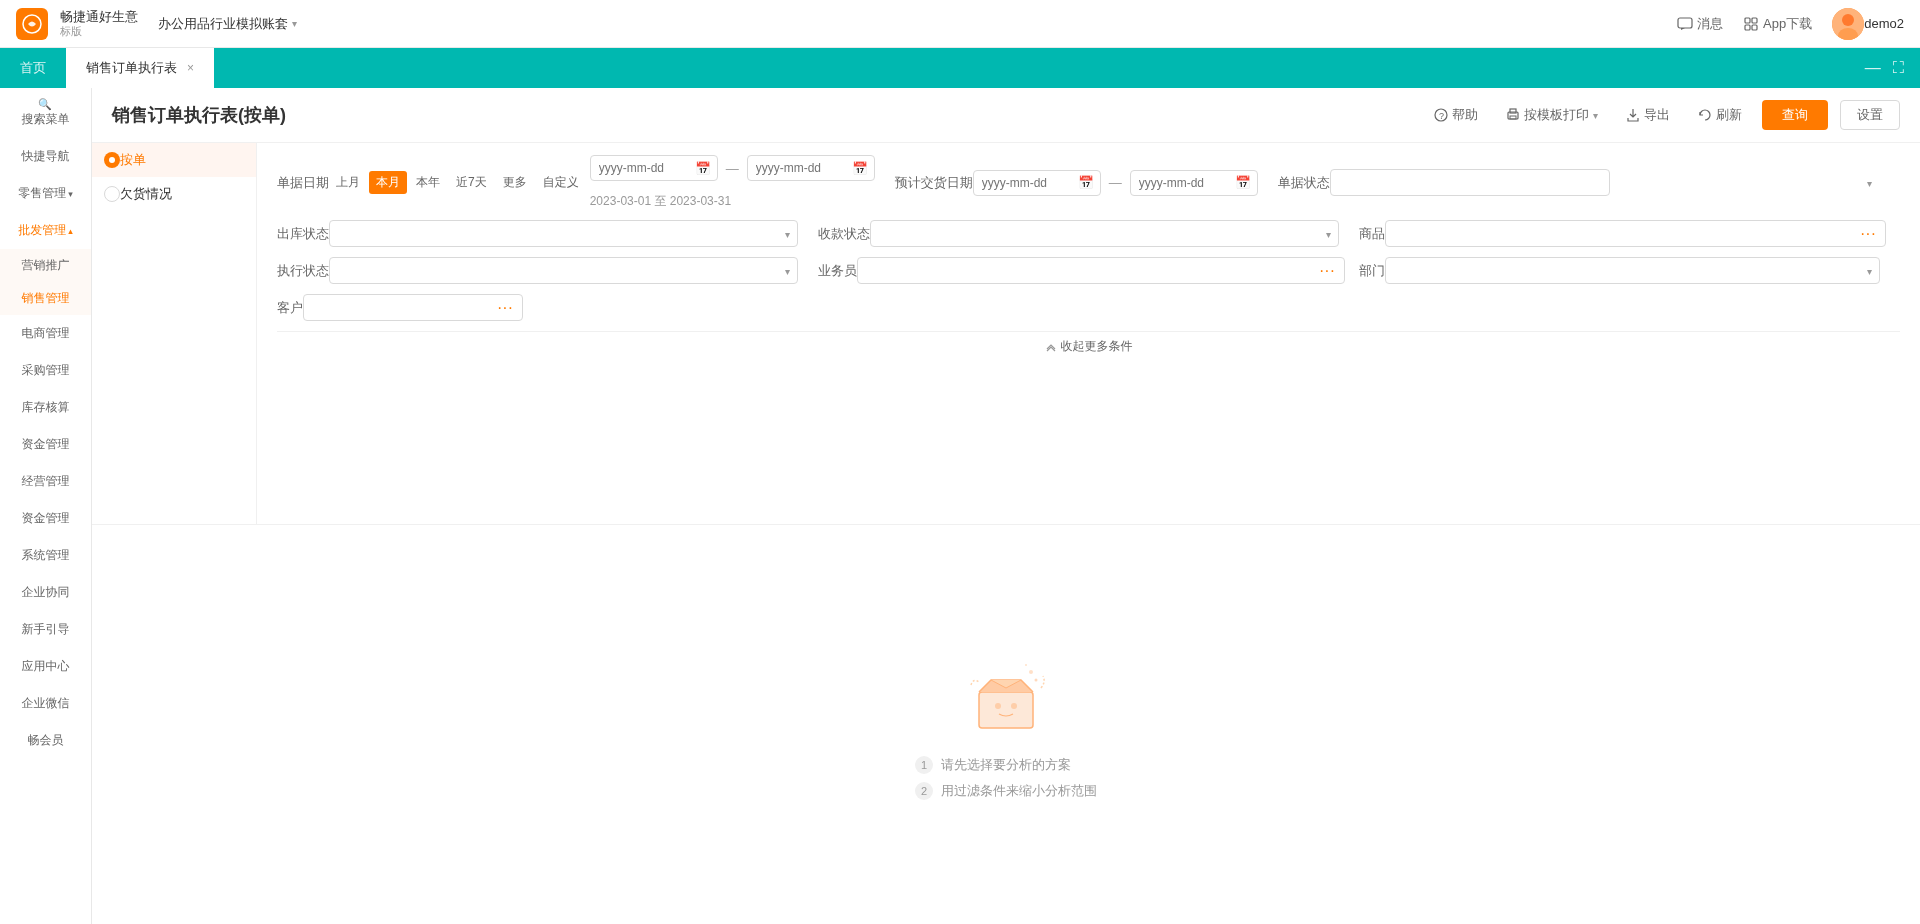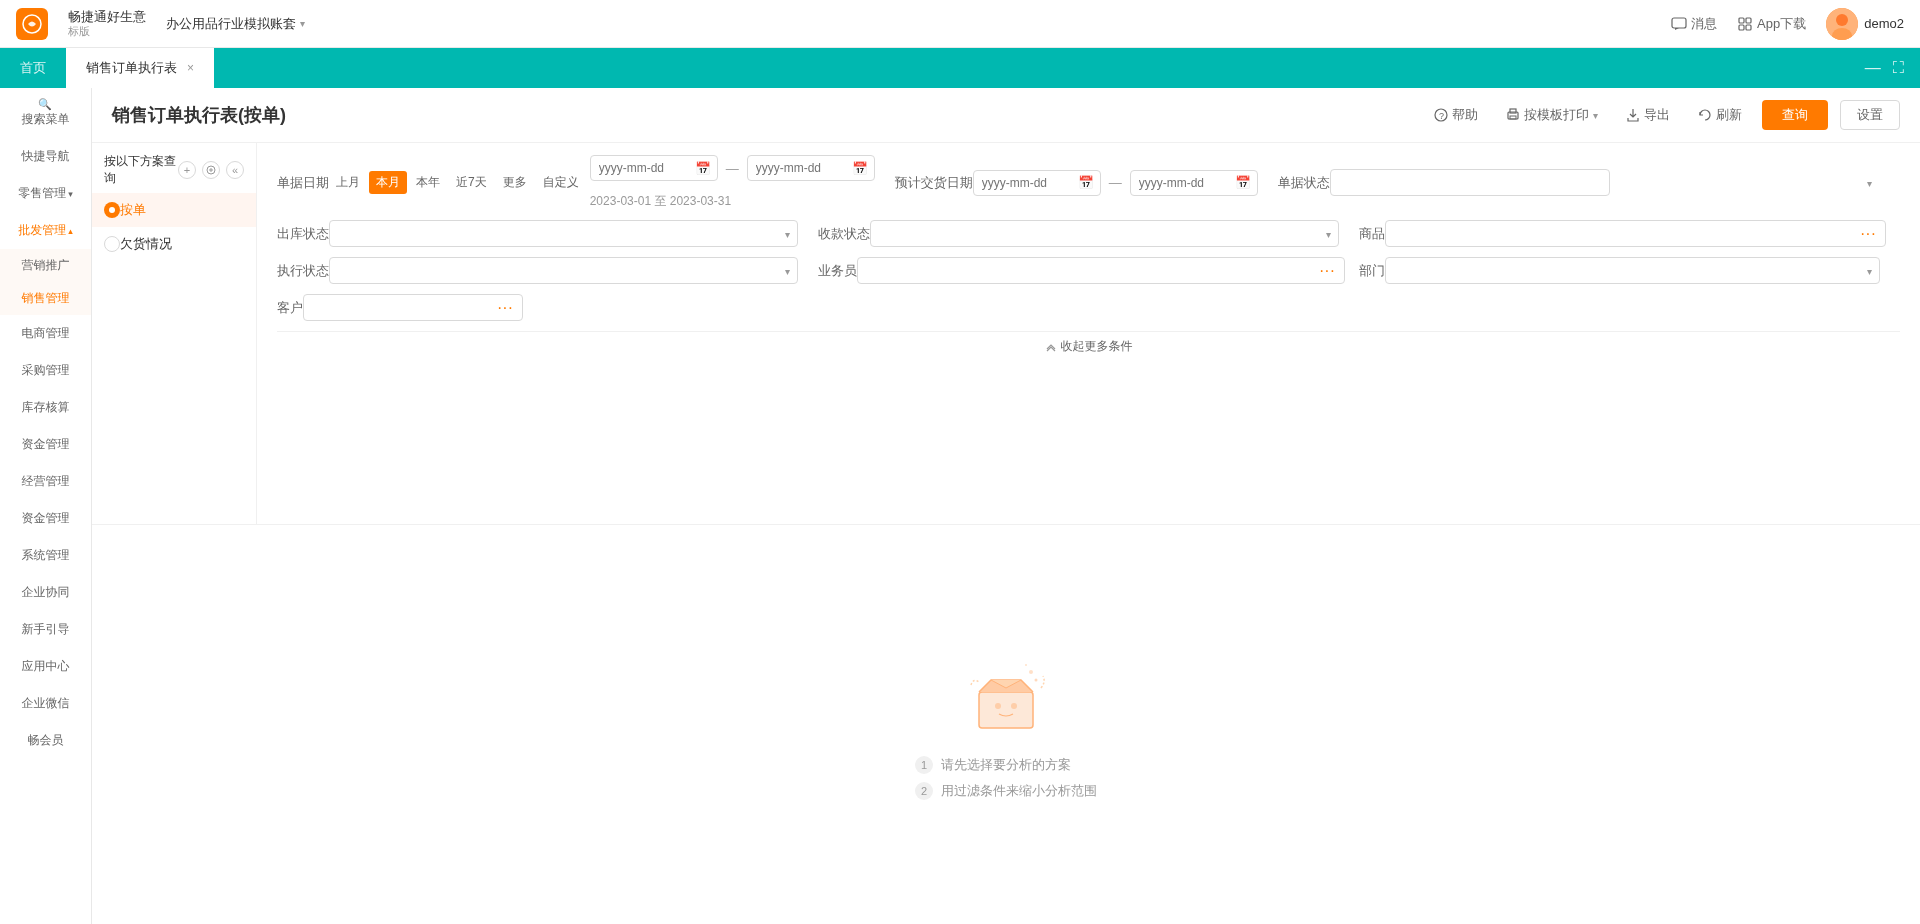--- a/index.html
+++ b/index.html
@@ -11,21 +11,21 @@
       height: 48px;
       display: flex;
       align-items: center;
       padding: 0 16px;
       border-bottom: 1px solid #e8e8e8;
       justify-content: space-between;
     }
     .logo-area {
       display: flex;
       align-items: center;
-      gap: 20px;
+      gap: 12px;
     }
     .logo-icon {
       width: 32px;
       height: 32px;
       background: #ff7a00;
       border-radius: 6px;
       display: flex;
       align-items: center;
       justify-content: center;
       color: white;
@@ -63,21 +63,20 @@
       display: flex;
       align-items: center;
       gap: 4px;
       font-size: 13px;
       color: #666;
       cursor: pointer;
     }
     .avatar-area {
       display: flex;
       align-items: center;
-      gap: 6px;
       cursor: pointer;
     }
     .avatar {
       width: 32px;
       height: 32px;
       border-radius: 50%;
       background: #ff9d4d;
       overflow: hidden;
       display: flex;
       align-items: center;
@@ -646,34 +645,20 @@
             <span>刷新</span>
           </div>
           <button class="btn-primary">查询</button>
           <button class="btn-secondary">设置</button>
         </div>
       </div>
 
       <div class="search-content">
 
         <div class="left-scheme-panel">
-          <div class="scheme-panel-header">
-            <span class="scheme-panel-title">按以下方案查询</span>
-            <div class="scheme-panel-icons">
-              <div class="circle-btn">+</div>
-              <div class="circle-btn">
-                <svg width="10" height="10" viewBox="0 0 10 10">
-                  <circle cx="5" cy="5" r="4" fill="none" stroke="#999" stroke-width="1"></circle>
-                  <line x1="3" y1="5" x2="7" y2="5" stroke="#999" stroke-width="1"></line>
-                  <line x1="5" y1="3" x2="5" y2="7" stroke="#999" stroke-width="1"></line>
-                </svg>
-              </div>
-              <div class="circle-btn">«</div>
-            </div>
-          </div>
 
           <div class="scheme-item active">
             <div class="scheme-item-dot">
               <svg width="8" height="8" viewBox="0 0 8 8">
                 <circle cx="4" cy="4" r="3" fill="white"></circle>
               </svg>
             </div>
             <span>按单</span>
           </div>
           <div class="scheme-item">

